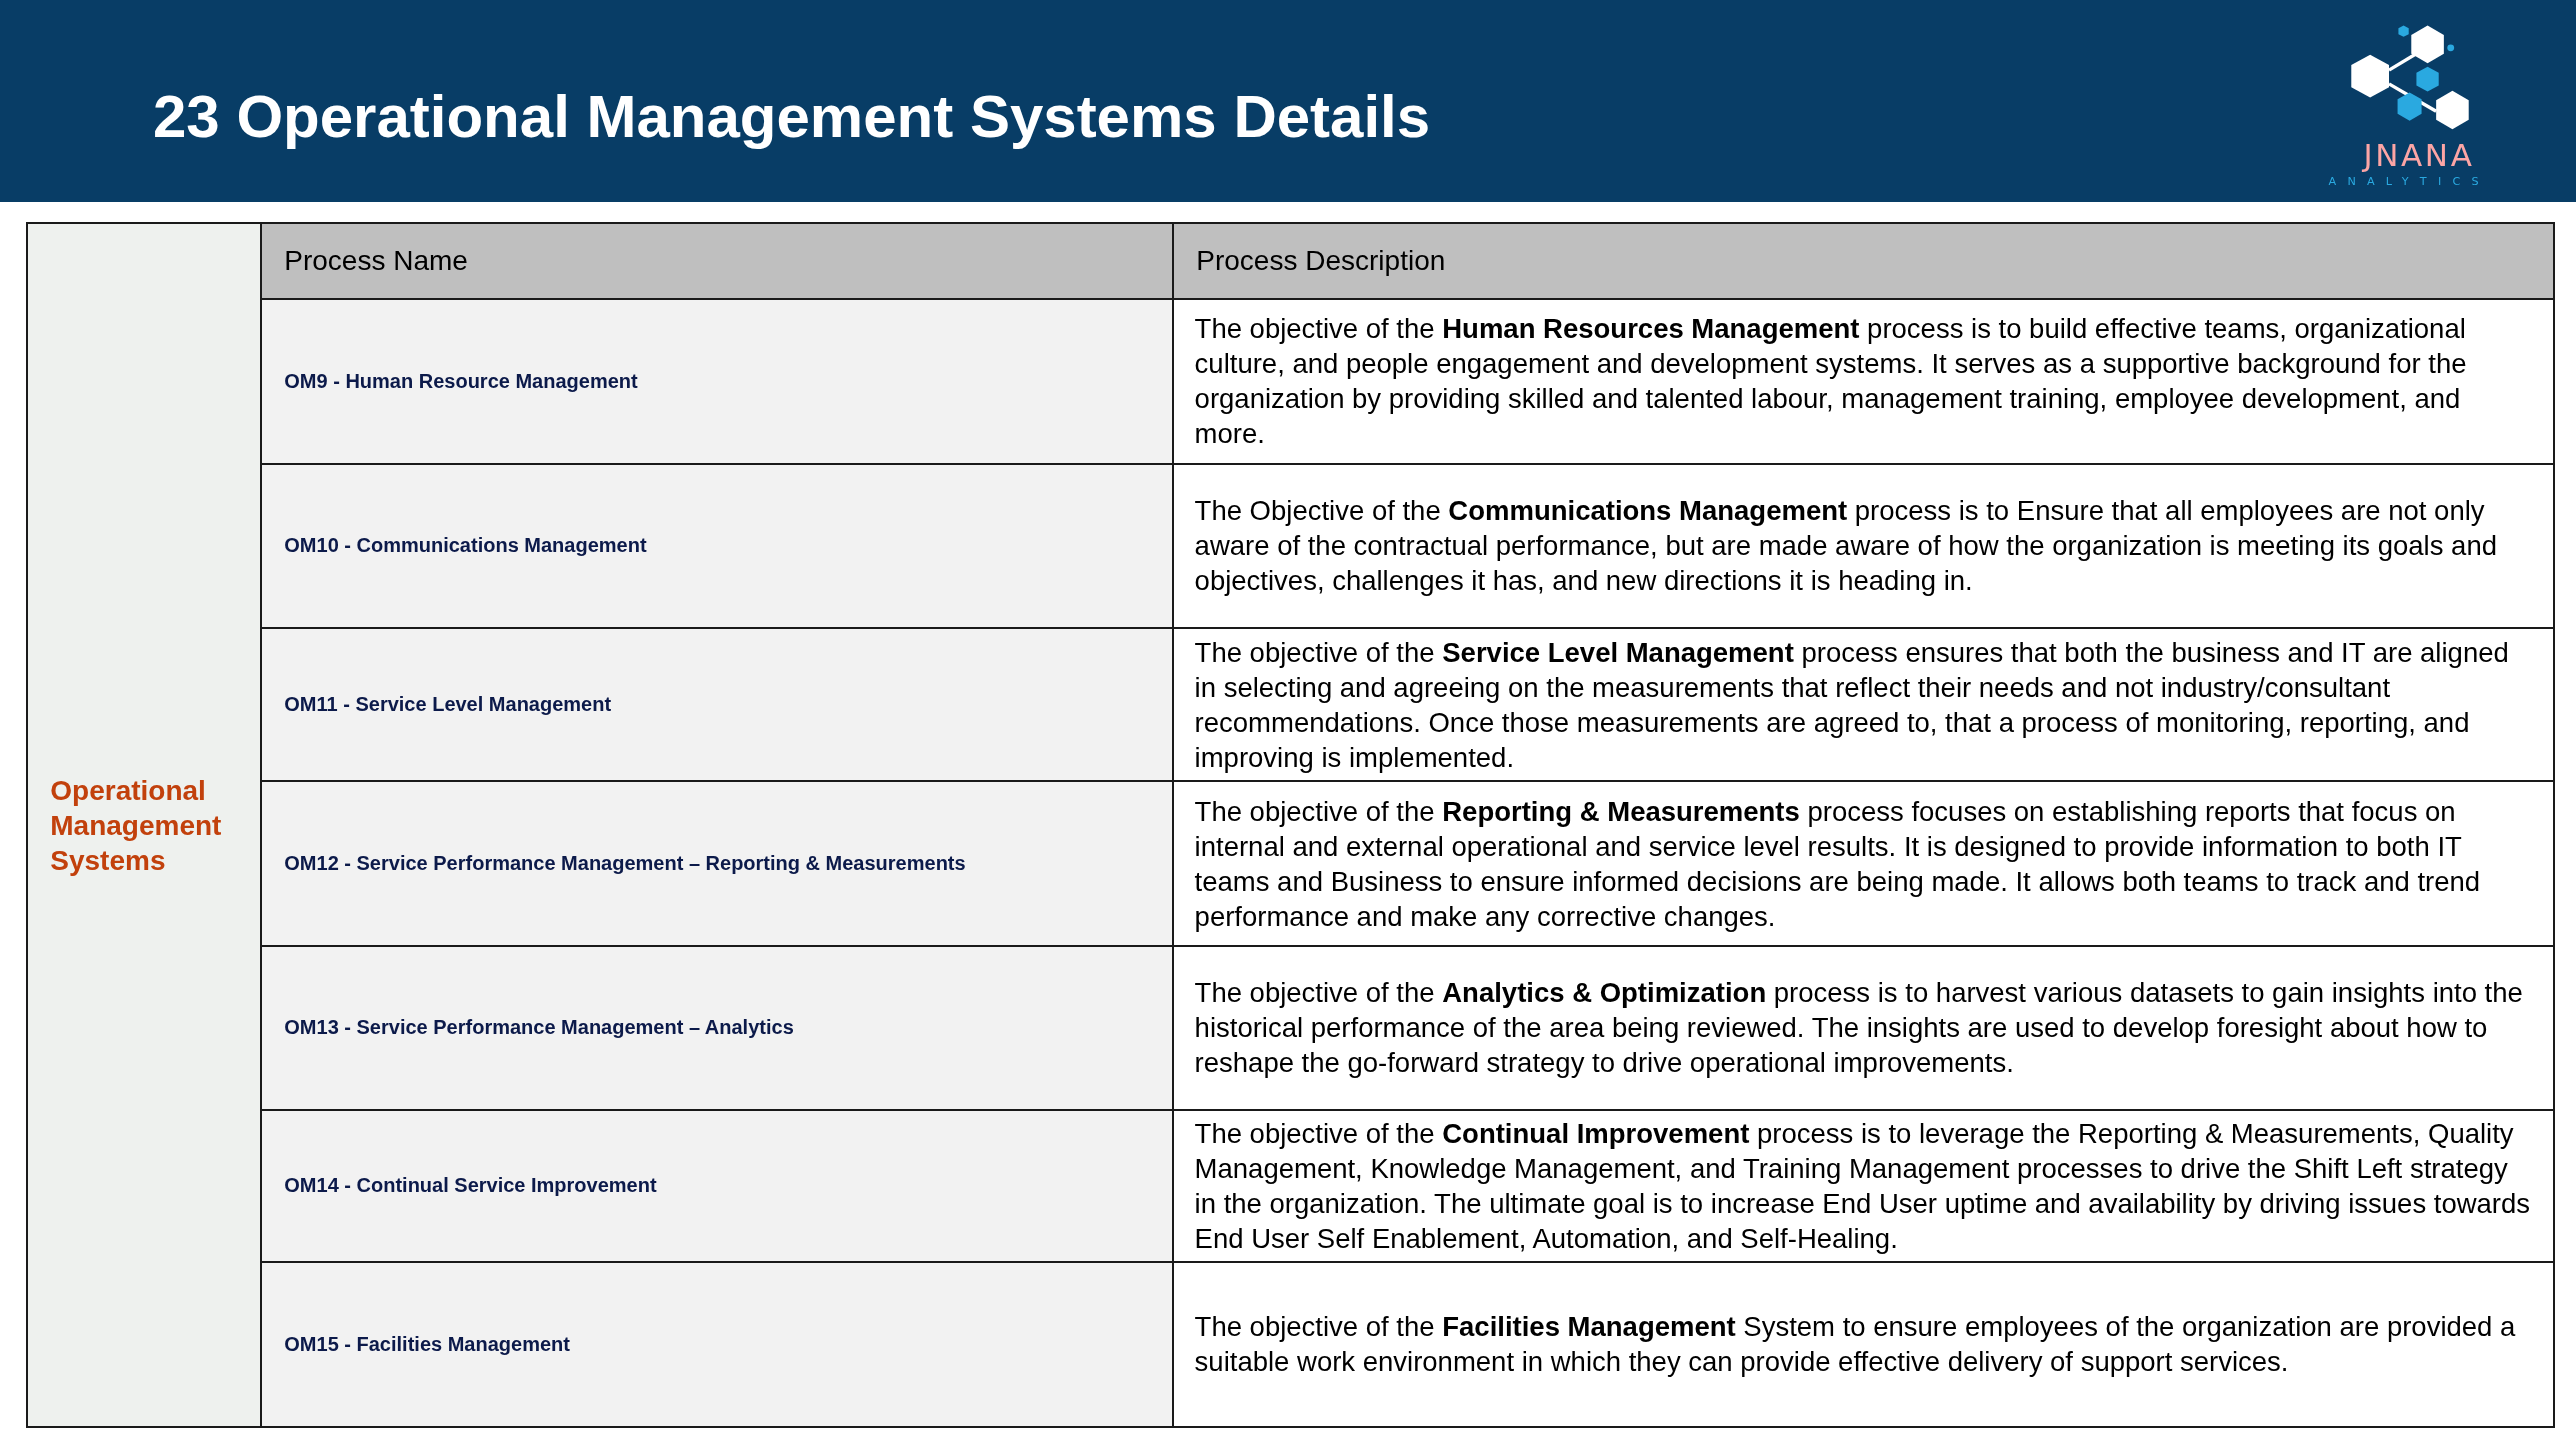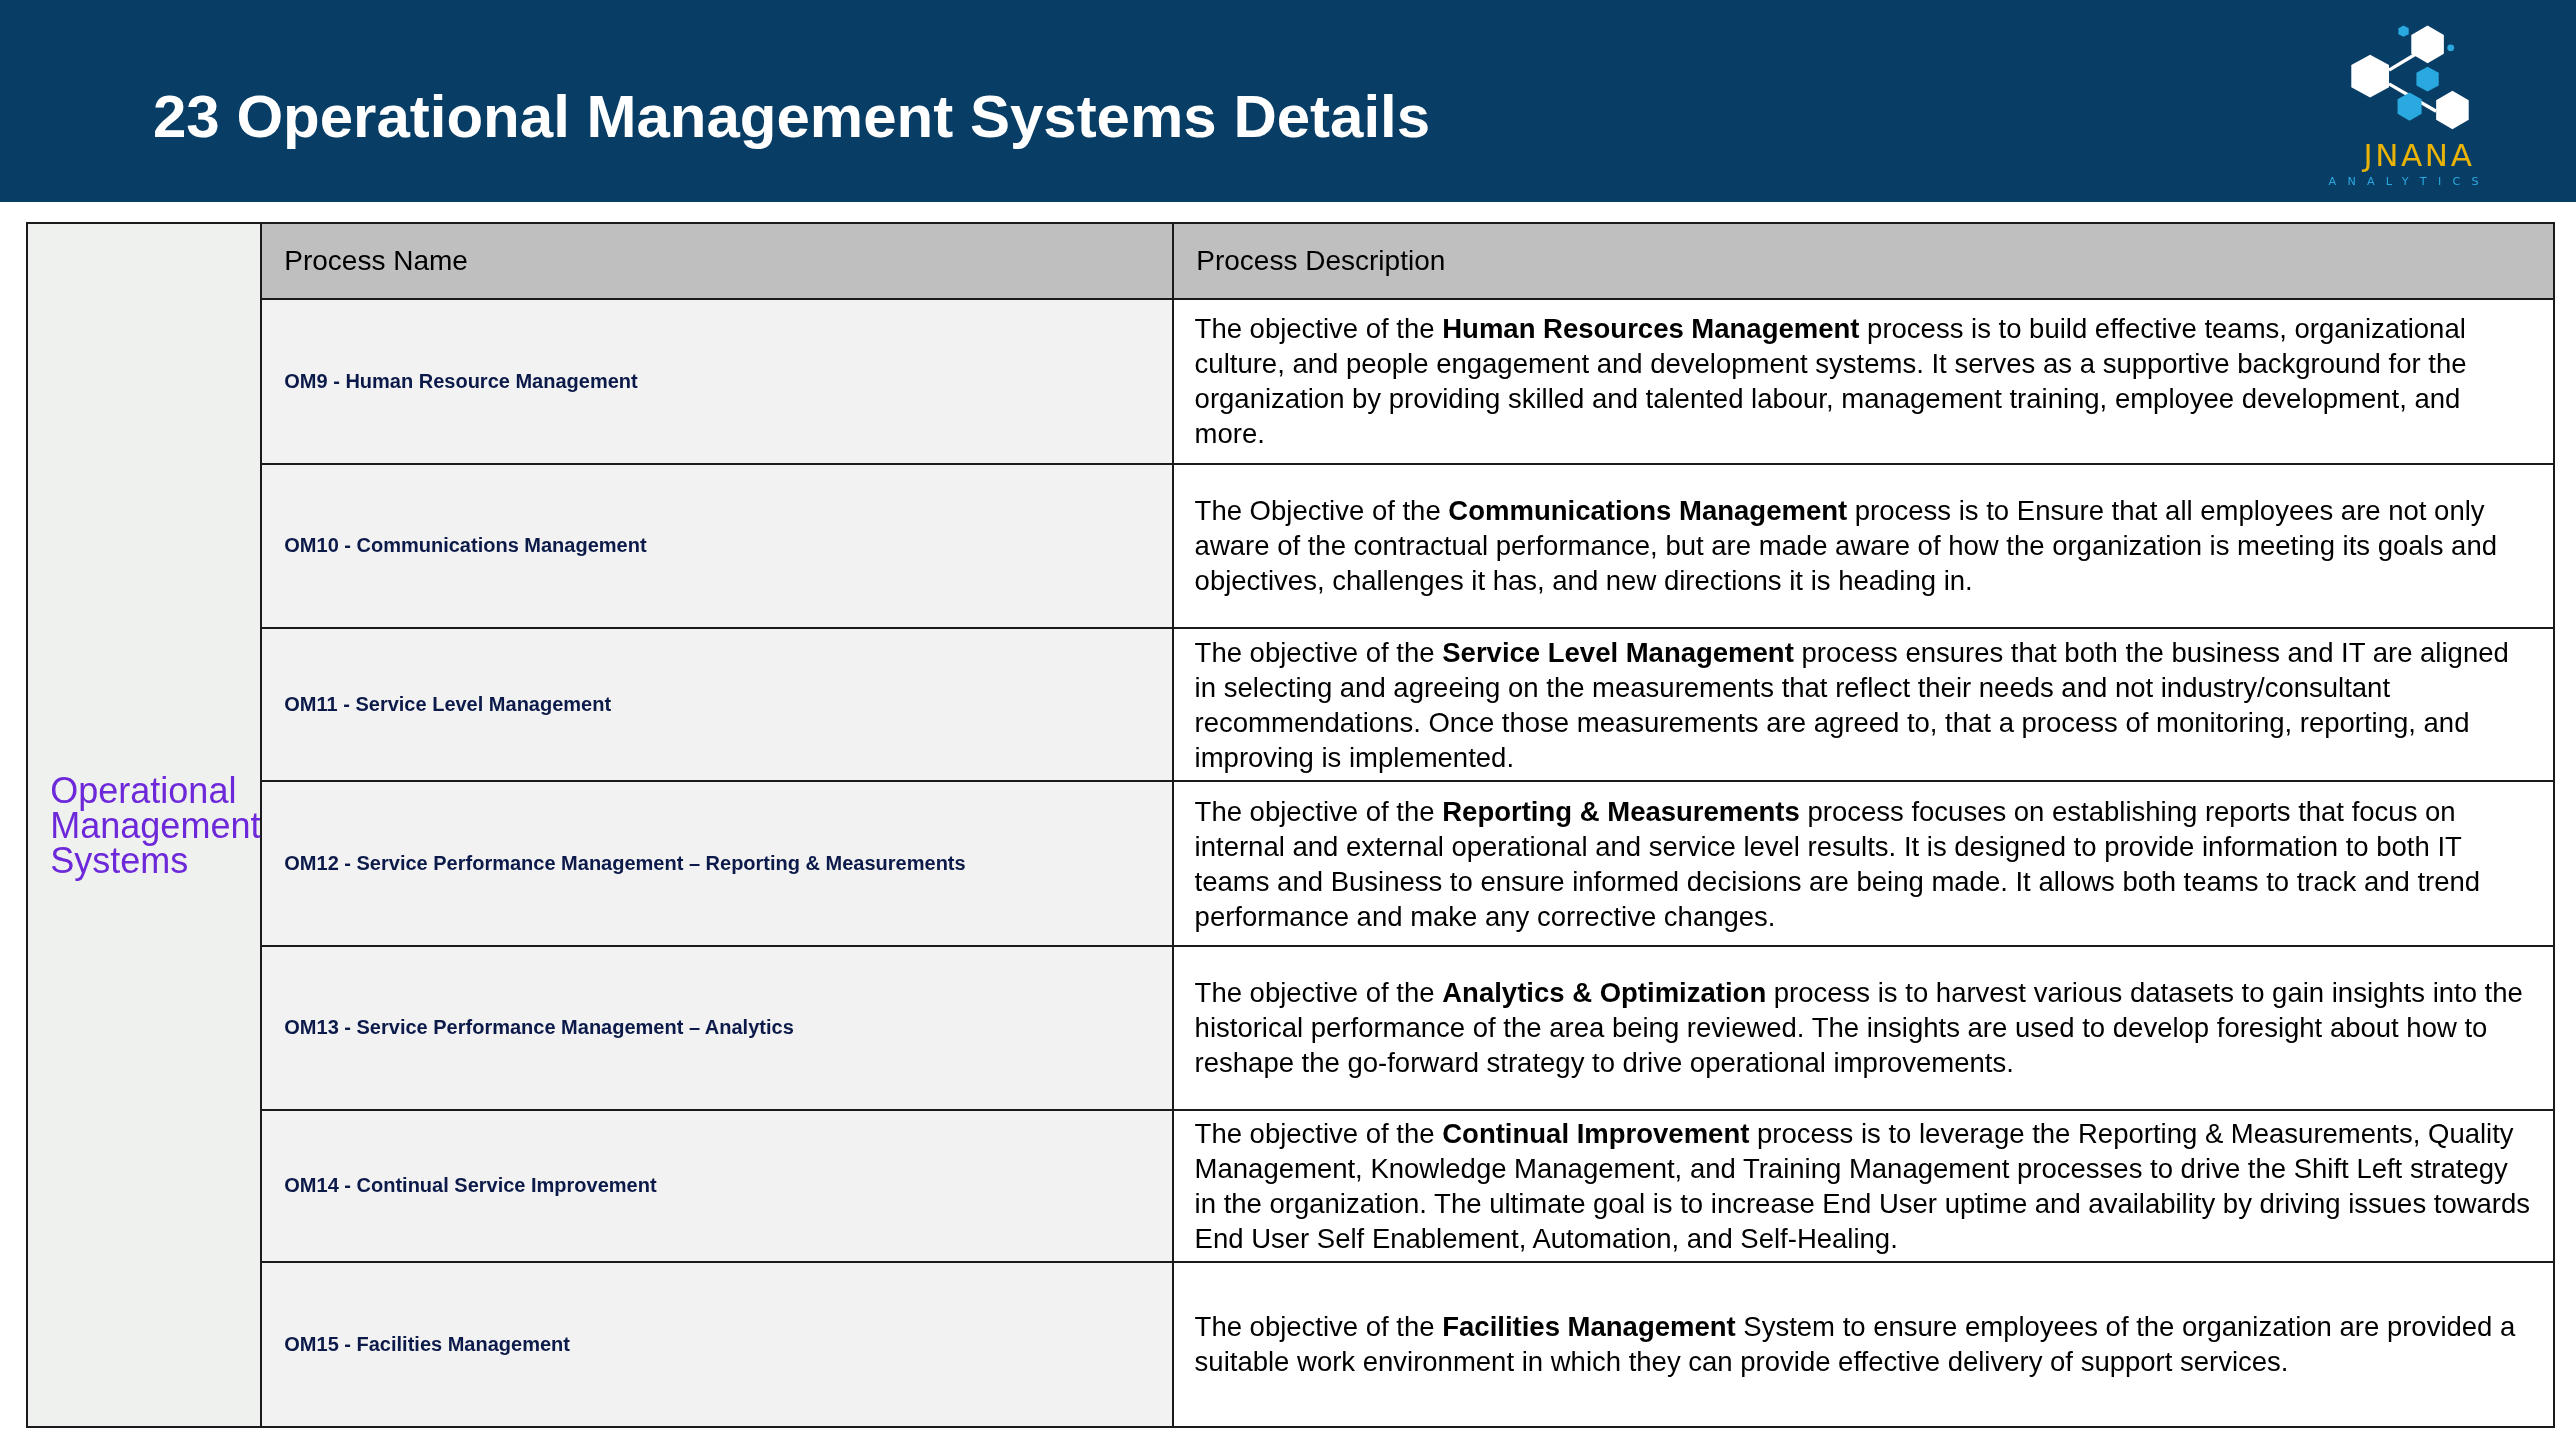--- a/index.html
+++ b/index.html
@@ -2,32 +2,32 @@
 <html style="font-size:13.7px"><head>
 <meta charset="utf-8">
 <style>
   html, body { margin:0; padding:0; }
   body { width:2576px; height:1449px; background:#ffffff; position:relative; overflow:hidden;
          font-family:"Liberation Sans", sans-serif; }
   .header { position:absolute; left:0; top:0; width:2576px; height:202px; background:#083D66; }
   .title { position:absolute; left:153px; top:53px; font-size:60px; font-weight:bold; color:#ffffff;
            letter-spacing:0px; white-space:nowrap;margin-top:29px; }
   .logo { position:absolute; left:2320px; top:17px; width:198px; height:180px; }
-  .logo-word { position:absolute; left:0; top:120px; width:198px; text-align:center; color:#eab308;
+  .logo-word { position:absolute; left:0; top:120px; width:198px; text-align:center; color:#fca5a5;
                font-size:31px; letter-spacing:2.6px; font-family:"DejaVu Sans", sans-serif; font-weight:normal; }
   .logo-sub { position:absolute; left:0; top:158px; width:198px; text-align:left; color:#2AA9E0;
               font-size:11.2px; letter-spacing:11.2px; padding-left:8.6px; box-sizing:border-box; font-family:"DejaVu Sans", sans-serif; }
   table.grid { position:absolute; left:26px; top:222px; width:2526px; height:1206px;
                border-collapse:collapse; table-layout:fixed; }
   table.grid td, table.grid th { border:2.6px solid #1a1a1a; vertical-align:middle; }
   .col-group { width:234px; background:#EEF1EE; }
   .col-name { width:912px; }
   .col-desc { width:1381px; }
   th.hdr { background:#BFBFBF; text-align:left; font-size:28px; font-weight:normal; color:#000; padding:0 22.3px; height:74px; }
-  td.group { background:#EEF1EE; font-size:36px; font-weight:normal; color:#6d28d9; padding:0 22.3px; line-height:35px; }
+  td.group { background:#EEF1EE; font-size:28px; font-weight:bold; color:#c2410c; padding:0 22.3px; line-height:35px; }
   td.name { background:#F2F2F2; font-size:20px; font-weight:bold; color:#0C1A4A; padding:0 22.3px; line-height:35px; }
   td.desc { background:#ffffff; font-size:27.5px; color:#000; padding:0 20.6px; line-height:35px; }
   td.desc b { font-weight:bold; }
 </style>
 </head>
 <body>
 
 <div class="header">
   <div class="title">23 Operational Management Systems Details</div>
   <div class="logo">

